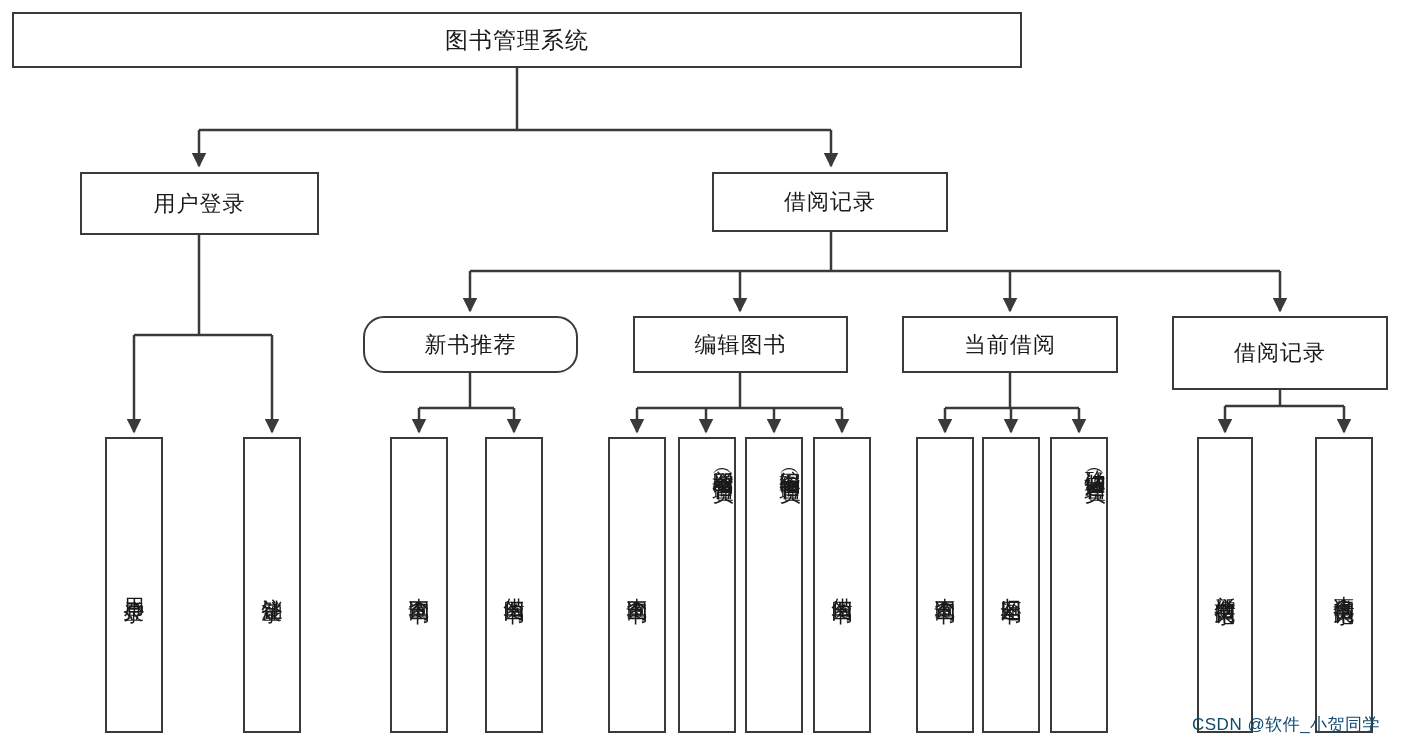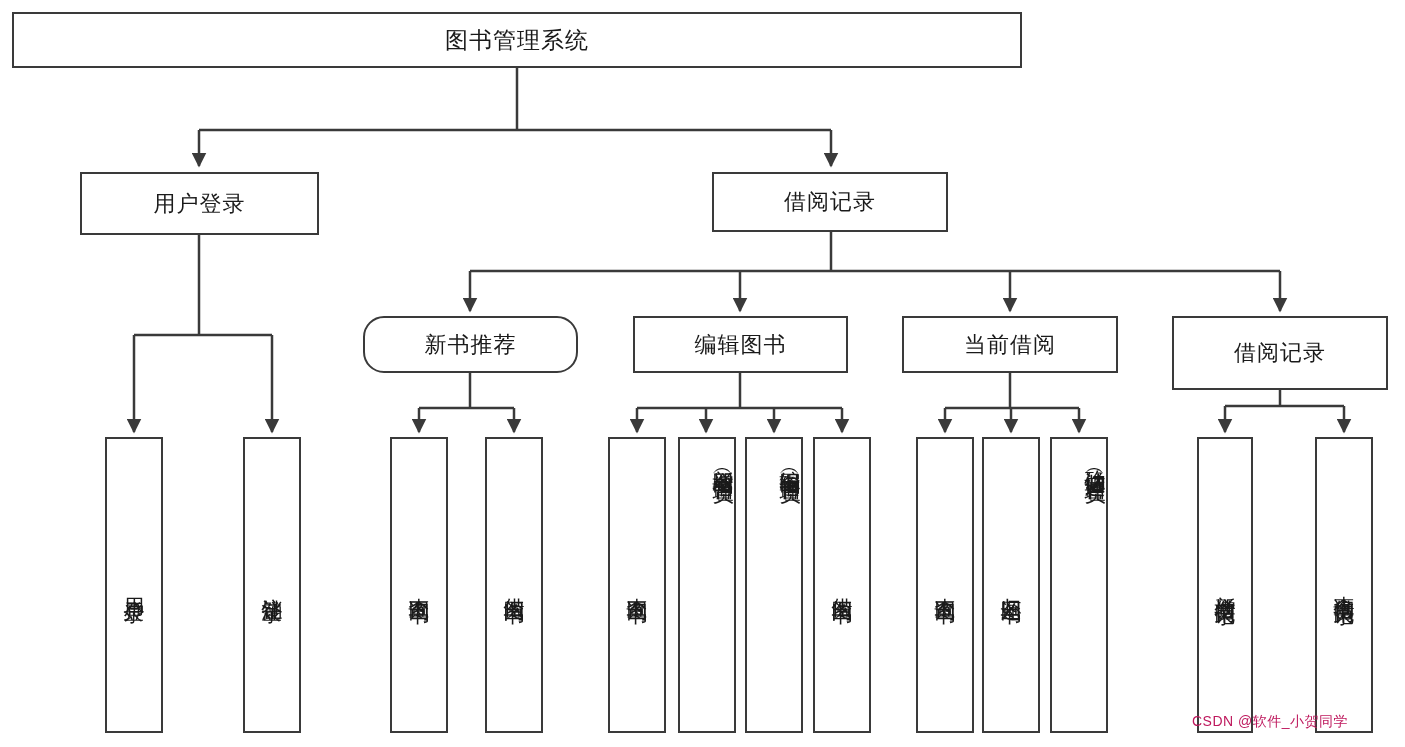--- a/index.html
+++ b/index.html
@@ -29,22 +29,22 @@
     text-orientation:upright;
     align-items:flex-start;
     justify-content:flex-start;
     padding-top:14px;
     line-height:1.05;
   }
   .node.leaf.mid{ align-items:center; justify-content:center; padding-top:0; }
   .node.root{ font-size:23px; }
   .watermark{
     position:absolute;
-    font-size:14px;
-    color:#be185d;
+    font-size:17px;
+    color:#0c4a6e;
     letter-spacing:0.5px;
     white-space:nowrap;
     pointer-events:none;
   }
 </style>
 </head>
 <body>
 
 <div id="stage">
 

